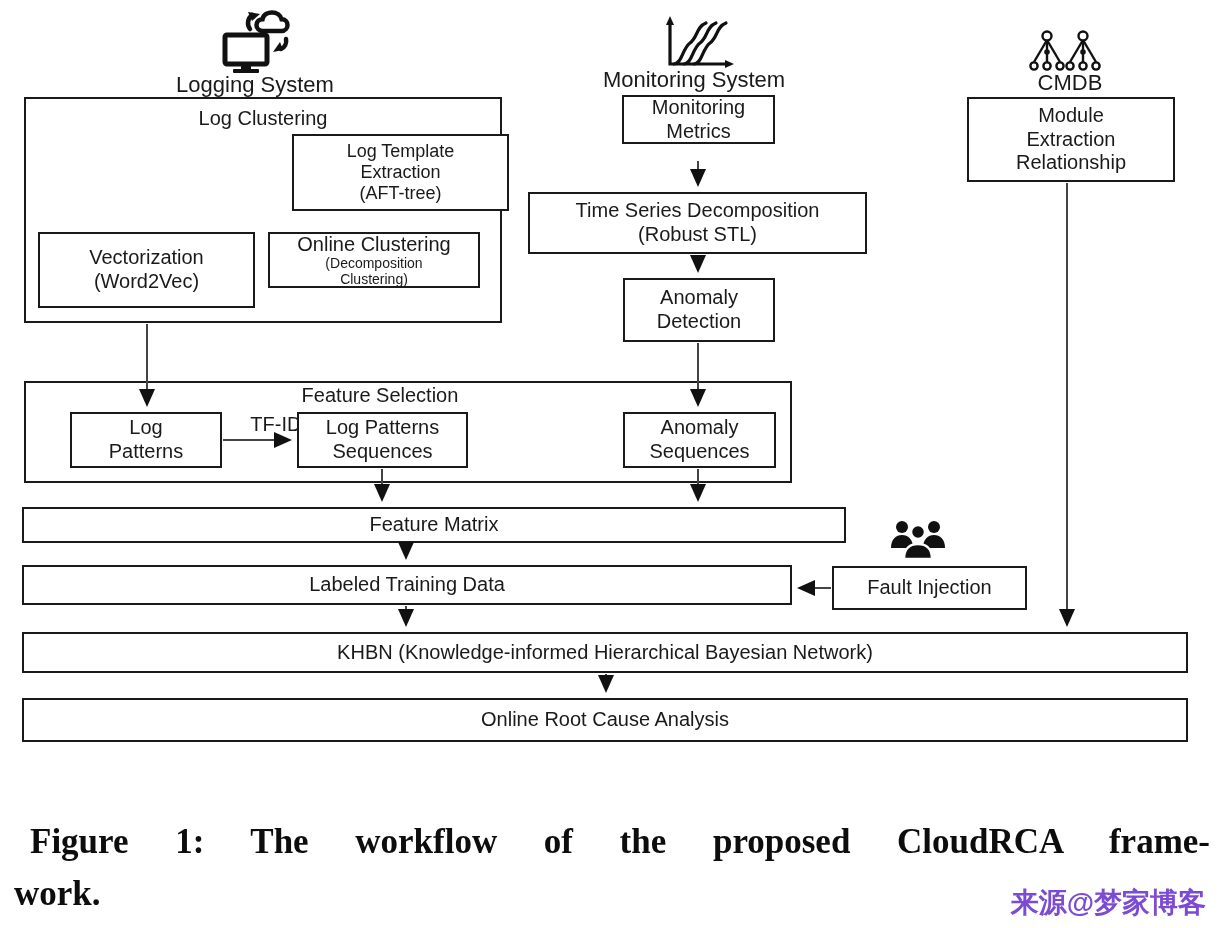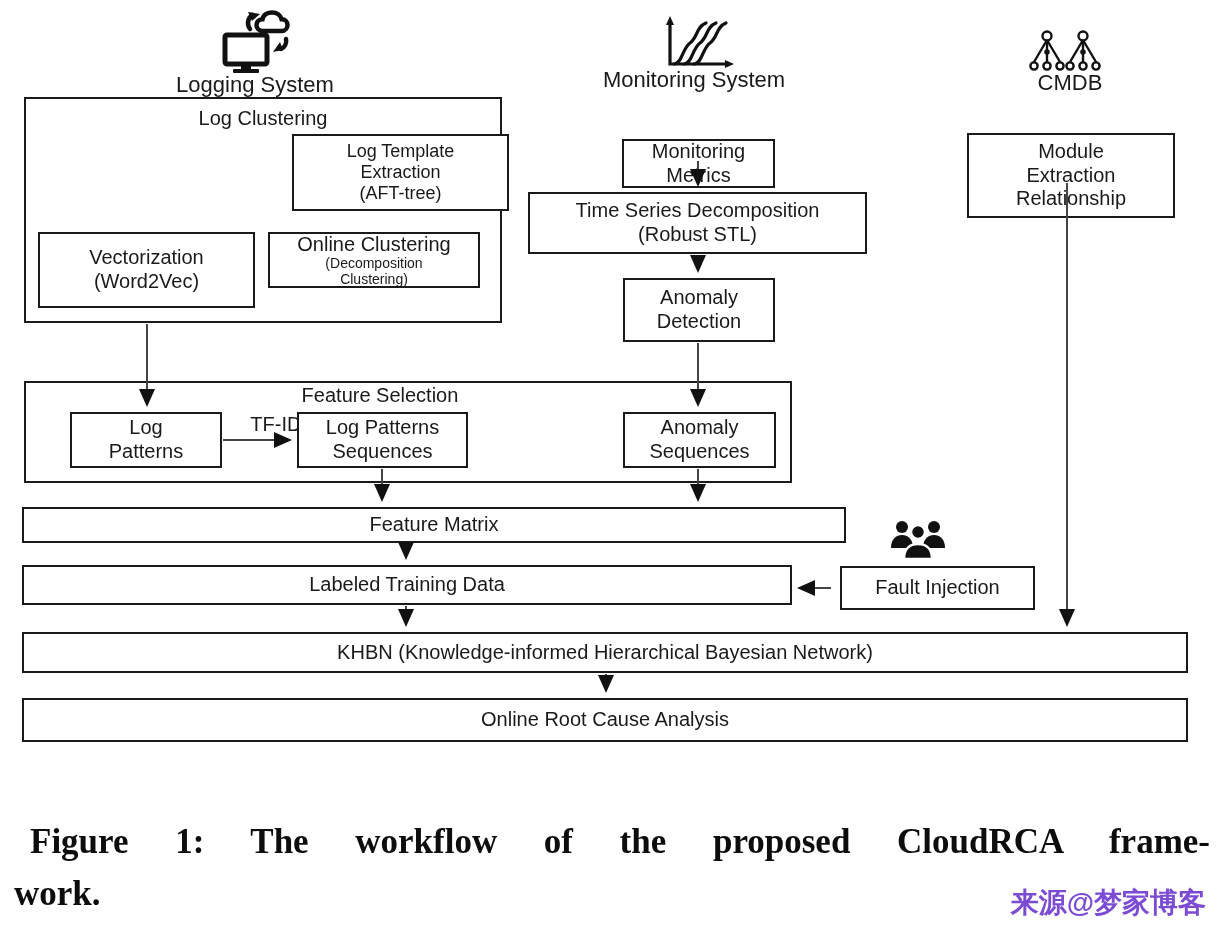--- a/index.html
+++ b/index.html
@@ -106,34 +106,34 @@
   <div class="box t20" style="left:38px;top:232px;width:217px;height:76px;">
     <div>Vectorization</div>
     <div>(Word2Vec)</div>
   </div>
   <div class="box" style="left:268px;top:232px;width:212px;height:56px;">
     <div class="t20">Online Clustering</div>
     <div class="sub14">(Decomposition</div>
     <div class="sub14">Clustering)</div>
   </div>
 
-  <div class="box t20" style="left:622px;top:95px;width:153px;height:49px;margin-top:44px;">
+  <div class="box t20" style="left:622px;top:95px;width:153px;height:49px;">
     <div>Monitoring</div>
     <div>Metrics</div>
   </div>
   <div class="box t20" style="left:528px;top:192px;width:339px;height:62px;">
     <div>Time Series Decomposition</div>
     <div>(Robust STL)</div>
   </div>
   <div class="box t20" style="left:623px;top:278px;width:152px;height:64px;">
     <div>Anomaly</div>
     <div>Detection</div>
   </div>
 
-  <div class="box t20" style="left:967px;top:97px;width:208px;height:85px;margin-top:36px;">
+  <div class="box t20" style="left:967px;top:97px;width:208px;height:85px;">
     <div>Module</div>
     <div>Extraction</div>
     <div>Relationship</div>
   </div>
 
   <div class="box container-box" style="left:24px;top:381px;width:768px;height:102px;"></div>
   <div class="lbl t20" style="left:290px;top:384px;width:180px;">Feature Selection</div>
   <div class="box t20" style="left:70px;top:412px;width:152px;height:56px;">
     <div>Log</div>
     <div>Patterns</div>
@@ -160,21 +160,21 @@
       <g fill="#111">
         <circle cx="14" cy="9" r="6"></circle>
         <path d="M3 30 c0 -9 5 -13 11 -13 c6 0 11 4 11 13 z"></path>
         <circle cx="46" cy="9" r="6"></circle>
         <path d="M35 30 c0 -9 5 -13 11 -13 c6 0 11 4 11 13 z"></path>
         <circle cx="30" cy="14" r="7" stroke="#fff" stroke-width="2.5"></circle>
         <path d="M16 41 c0 -11 6.5 -15 14 -15 c7.5 0 14 4 14 15 z" stroke="#fff" stroke-width="2.5"></path>
       </g>
     </svg>
   </span>
-  <div class="box t20" style="left:832px;top:566px;width:195px;height:44px;margin-left:8px;">
+  <div class="box t20" style="left:832px;top:566px;width:195px;height:44px;">
     <div>Fault Injection</div>
   </div>
 
   <div class="box wide t20" style="left:22px;top:632px;width:1166px;height:41px;">
     <div>KHBN (Knowledge-informed Hierarchical Bayesian Network)</div>
   </div>
   <div class="box wide t20" style="left:22px;top:698px;width:1166px;height:44px;">
     <div>Online Root Cause Analysis</div>
   </div>
 

